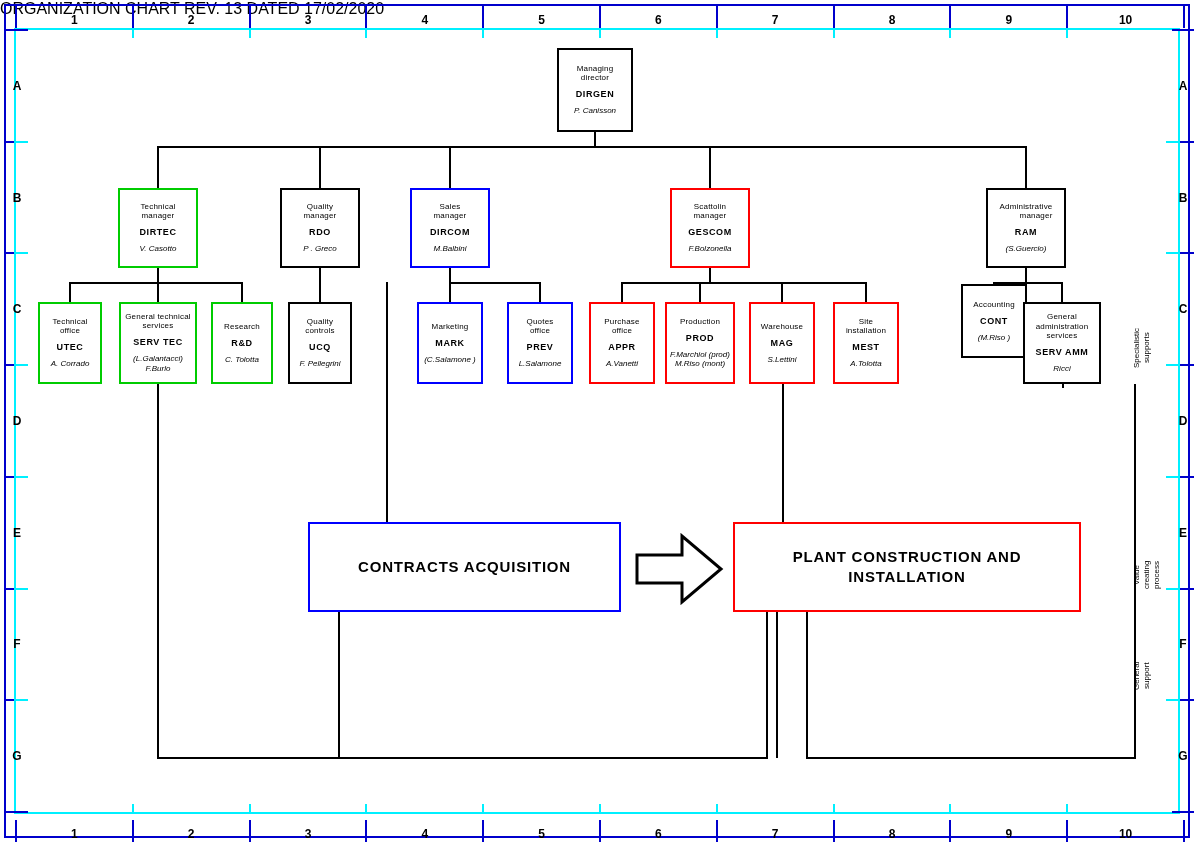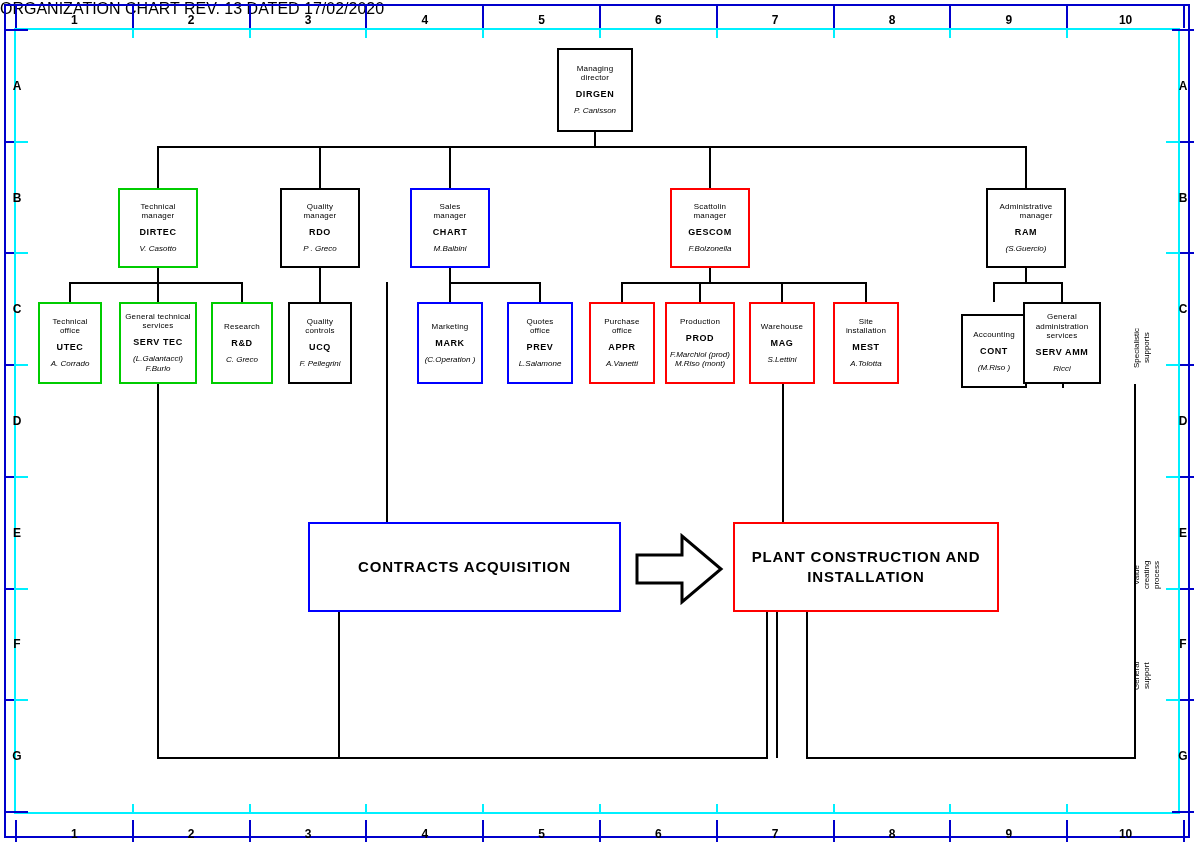--- a/index.html
+++ b/index.html
@@ -167,21 +167,21 @@
   </div>
 <div class="obox b-black" style="left: 280px; top: 188px; width: 80px; height: 80px;">
     <div class="ttl" style="white-space: pre-line;">Quality
 manager</div>
     <div class="code">RDO</div>
     <div class="who">P . Greco</div>
   </div>
 <div class="obox b-blue" style="left: 410px; top: 188px; width: 80px; height: 80px;">
     <div class="ttl" style="white-space: pre-line;">Sales
 manager</div>
-    <div class="code">CHART</div>
+    <div class="code">DIRCOM</div>
     <div class="who">M.Balbini</div>
   </div>
 <div class="obox b-red" style="left: 670px; top: 188px; width: 80px; height: 80px;">
     <div class="ttl" style="white-space: pre-line;">Scattolin
 manager</div>
     <div class="code">GESCOM</div>
     <div class="who">F.Bolzonella</div>
   </div>
 <div class="obox b-black" style="left: 986px; top: 188px; width: 80px; height: 80px;">
     <div class="ttl" style="white-space: pre-line; text-align: right;">Administrative
@@ -205,32 +205,32 @@
 <div class="obox b-green" style="left: 119px; top: 302px; width: 78px; height: 82px;">
     <div class="ttl" style="white-space: pre-line;">General technical
 services</div>
     <div class="code">SERV TEC</div>
     <div class="who">(L.Galantacci)</div>
     <div class="who tight">F.Burlo</div>
   </div>
 <div class="obox b-green" style="left: 211px; top: 302px; width: 62px; height: 82px;">
     <div class="ttl" style="white-space: pre-line;">Research</div>
     <div class="code">R&amp;D</div>
-    <div class="who">C. Greco</div>
+    <div class="who">C. Tolotta</div>
   </div>
 <div class="obox b-black" style="left: 288px; top: 302px; width: 64px; height: 82px;">
     <div class="ttl" style="white-space: pre-line;">Quality
 controls</div>
     <div class="code">UCQ</div>
     <div class="who">F. Pellegrini</div>
   </div>
 <div class="obox b-blue" style="left: 417px; top: 302px; width: 66px; height: 82px;">
     <div class="ttl" style="white-space: pre-line;">Marketing</div>
     <div class="code">MARK</div>
-    <div class="who">(C.Operation )</div>
+    <div class="who">(C.Salamone )</div>
   </div>
 <div class="obox b-blue" style="left: 507px; top: 302px; width: 66px; height: 82px;">
     <div class="ttl" style="white-space: pre-line;">Quotes
 office</div>
     <div class="code">PREV</div>
     <div class="who">L.Salamone</div>
   </div>
 <div class="obox b-red" style="left: 589px; top: 302px; width: 66px; height: 82px;">
     <div class="ttl" style="white-space: pre-line;">Purchase
 office</div>
@@ -247,21 +247,21 @@
     <div class="ttl" style="white-space: pre-line;">Warehouse</div>
     <div class="code">MAG</div>
     <div class="who">S.Lettini</div>
   </div>
 <div class="obox b-red" style="left: 833px; top: 302px; width: 66px; height: 82px;">
     <div class="ttl" style="white-space: pre-line;">Site
 installation</div>
     <div class="code">MEST</div>
     <div class="who">A.Tolotta</div>
   </div>
-<div class="obox b-black" style="left: 961px; top: 314px; width: 66px; height: 74px;">
+<div class="obox b-black" style="left: 961px; top: 284px; width: 66px; height: 74px;">
     <div class="ttl" style="white-space: pre-line;">Accounting</div>
     <div class="code">CONT</div>
     <div class="who">(M.Riso )</div>
   </div>
 <div class="obox b-black" style="left: 1023px; top: 302px; width: 78px; height: 82px;">
     <div class="ttl" style="white-space: pre-line;">General
 administration
 services</div>
     <div class="code">SERV AMM</div>
     <div class="who">Ricci</div>
@@ -284,21 +284,21 @@
 <div class="ln lnv" style="left: 699px; top: 282px; width: 2px; height: 20px;"></div>
 <div class="ln lnv" style="left: 781px; top: 282px; width: 2px; height: 20px;"></div>
 <div class="ln lnv" style="left: 865px; top: 282px; width: 2px; height: 20px;"></div>
 <div class="ln lnh" style="left: 993px; top: 282px; width: 70px; height: 2px;"></div>
 <div class="ln lnv" style="left: 1025px; top: 268px; width: 2px; height: 16px;"></div>
 <div class="ln lnv" style="left: 993px; top: 282px; width: 2px; height: 20px;"></div>
 <div class="ln lnv" style="left: 1061px; top: 282px; width: 2px; height: 20px;"></div>
 <div class="pbox b-blue" style="left: 308px; top: 522px; width: 313px; height: 90px;">
     <span style="white-space: pre-line;">CONTRACTS ACQUISITION</span>
   </div>
-<div class="pbox b-red" style="left: 733px; top: 522px; width: 266px; height: 90px;">
+<div class="pbox b-red" style="left: 733px; top: 522px; width: 348px; height: 90px;">
     <span style="white-space: pre-line;">PLANT CONSTRUCTION AND
 INSTALLATION</span>
   </div>
 <svg id="arrow" width="90" height="72" viewBox="0 0 90 72" style="left: 634px; top: 533px;">
     <path d="M3 22 L48 22 L48 3 L87 36 L48 69 L48 50 L3 50 Z" fill="#ffffff" stroke="#000000" stroke-width="3"></path>
   </svg>
 <div class="ln lnv" style="left: 386px; top: 282px; width: 2px; height: 240px;"></div>
 <div class="ln lnv" style="left: 157px; top: 384px; width: 2px; height: 374px;"></div>
 <div class="ln lnv" style="left: 338px; top: 612px; width: 2px; height: 146px;"></div>
 <div class="ln lnh" style="left: 157px; top: 757px; width: 610px; height: 2px;"></div>

